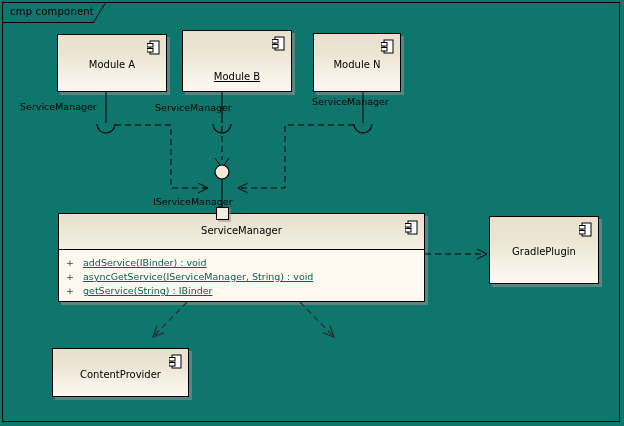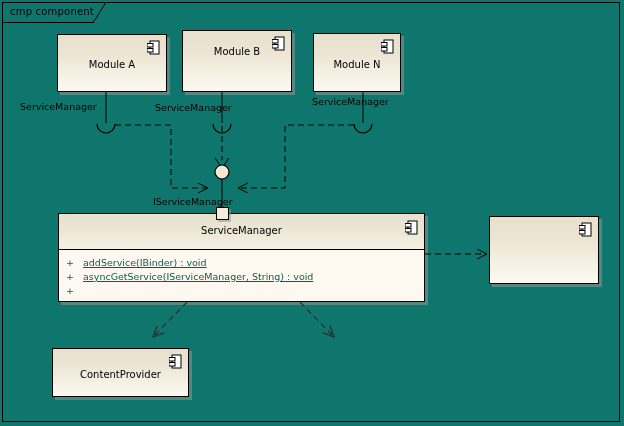--- a/index.html
+++ b/index.html
@@ -250,21 +250,21 @@
     </svg>
     <div class="cname" style="top:24px;text-align:center;">Module A</div>
   </div>
 
   <div class="component" style="left:182px; top:30px; width:110px; height:62px;">
     <svg class="cicon" viewBox="0 0 13 15">
       <rect x="3" y="1" width="9" height="13" fill="#ffffff" stroke="#000000" stroke-width="1"></rect>
       <rect x="0" y="3.5" width="6" height="3.5" fill="#ffffff" stroke="#000000" stroke-width="1"></rect>
       <rect x="0" y="8.5" width="6" height="3.5" fill="#ffffff" stroke="#000000" stroke-width="1"></rect>
     </svg>
-    <div class="cname" style="top:15px;">Module B</div>
+    <div class="cname" style="top:40px;text-decoration:underline;">Module B</div>
   </div>
 
   <div class="component" style="left:313px; top:33px; width:88px; height:59px;padding-left:20px;">
     <svg class="cicon" viewBox="0 0 13 15">
       <rect x="3" y="1" width="9" height="13" fill="#ffffff" stroke="#000000" stroke-width="1"></rect>
       <rect x="0" y="3.5" width="6" height="3.5" fill="#ffffff" stroke="#000000" stroke-width="1"></rect>
       <rect x="0" y="8.5" width="6" height="3.5" fill="#ffffff" stroke="#000000" stroke-width="1"></rect>
     </svg>
     <div class="cname" style="top:25px;">Module N</div>
   </div>
@@ -288,32 +288,34 @@
       <div class="method-row" style="margin-top:5px;">
         <span class="method-vis">+</span>
         <span class="method-sig">addService(IBinder) : void</span>
       </div>
       <div class="method-row">
         <span class="method-vis">+</span>
         <span class="method-sig">asyncGetService(IServiceManager, String) : void</span>
       </div>
       <div class="method-row">
         <span class="method-vis">+</span>
+        <span class="method-sig">getService(String) : IBinder</span>
       </div>
     </div>
   </div>
 
   <div class="port" style="left:216px; top:207px;"></div>
 
   <div class="component" style="left:489px; top:216px; width:110px; height:68px;">
     <svg class="cicon" viewBox="0 0 13 15">
       <rect x="3" y="1" width="9" height="13" fill="#ffffff" stroke="#000000" stroke-width="1"></rect>
       <rect x="0" y="3.5" width="6" height="3.5" fill="#ffffff" stroke="#000000" stroke-width="1"></rect>
       <rect x="0" y="8.5" width="6" height="3.5" fill="#ffffff" stroke="#000000" stroke-width="1"></rect>
     </svg>
+    <div class="cname" style="top:29px;">GradlePlugin</div>
   </div>
 
   <div class="component" style="left:52px; top:348px; width:137px; height:49px;padding-left:9px;">
     <svg class="cicon" viewBox="0 0 13 15">
       <rect x="3" y="1" width="9" height="13" fill="#ffffff" stroke="#000000" stroke-width="1"></rect>
       <rect x="0" y="3.5" width="6" height="3.5" fill="#ffffff" stroke="#000000" stroke-width="1"></rect>
       <rect x="0" y="8.5" width="6" height="3.5" fill="#ffffff" stroke="#000000" stroke-width="1"></rect>
     </svg>
     <div class="cname" style="top:20px;">ContentProvider</div>
   </div>

